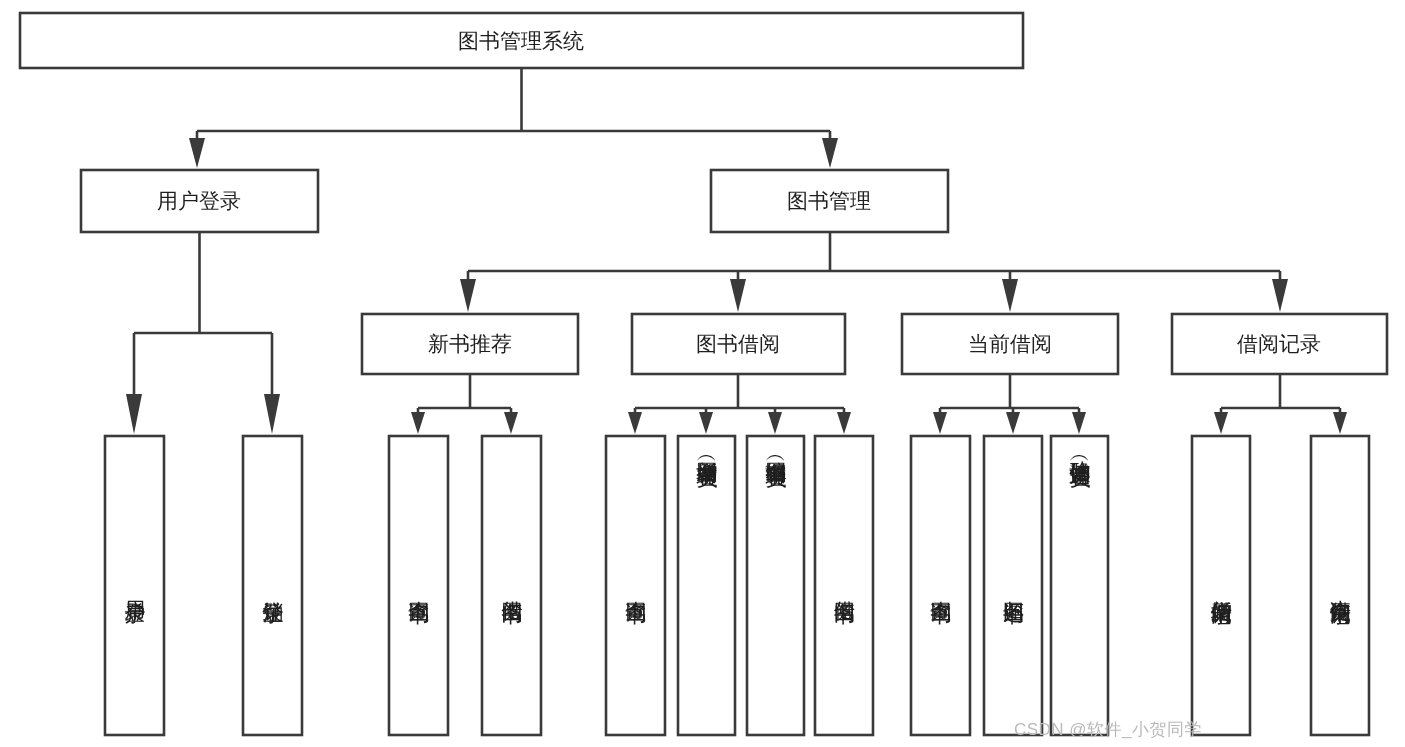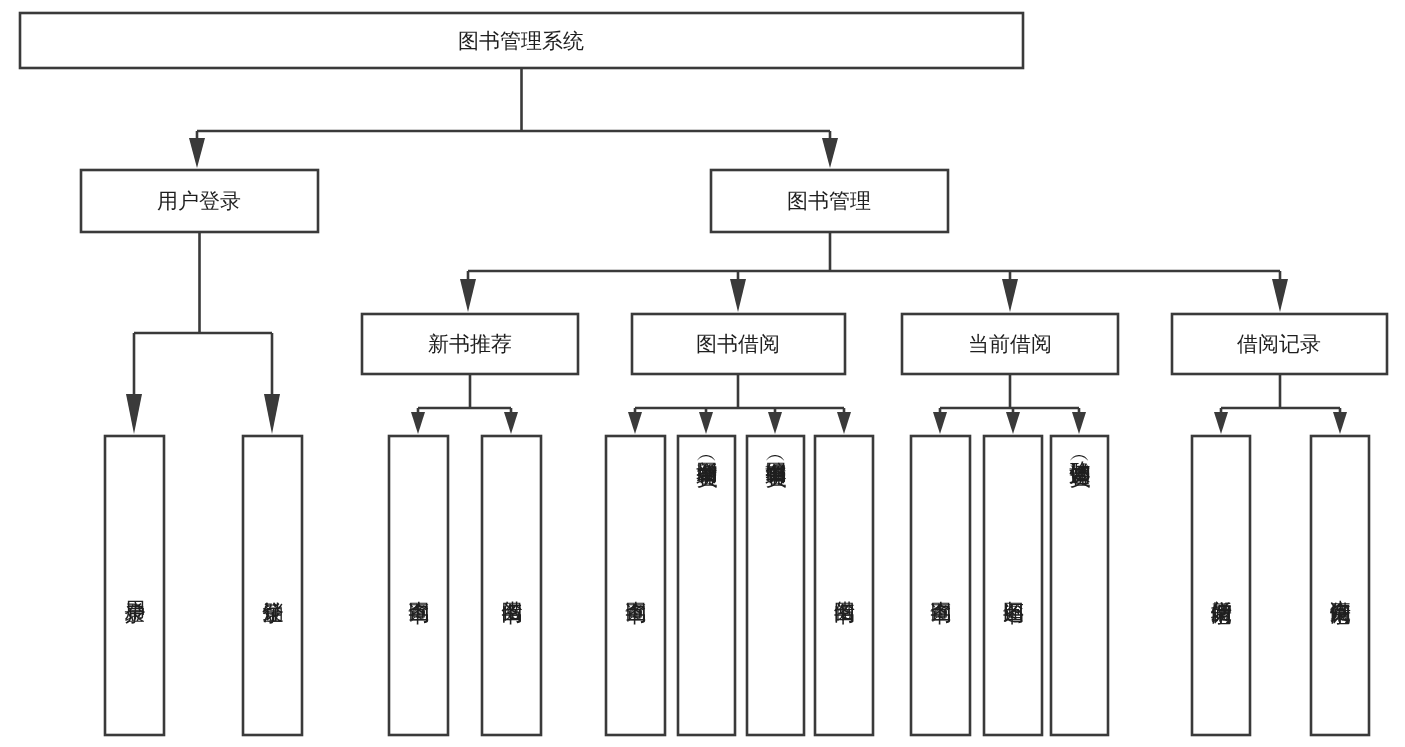--- a/index.html
+++ b/index.html
@@ -225,14 +225,15 @@
   <div class="vlabel" style="left:747px; top:436px; width:57px; height:299px; justify-content:flex-start; padding-top:8px; box-sizing:border-box;">编辑图书（管理员）</div>
   <div class="vlabel" style="left:815px; top:436px; width:58px; height:299px;">借阅图书</div>
 
   <div class="vlabel" style="left:911px; top:436px; width:59px; height:299px;">查询图书</div>
   <div class="vlabel" style="left:984px; top:436px; width:58px; height:299px;">归还图书</div>
   <div class="vlabel" style="left:1051px; top:436px; width:57px; height:299px; justify-content:flex-start; padding-top:8px; box-sizing:border-box;">确认归还（管理员）</div>
 
   <div class="vlabel" style="left:1192px; top:436px; width:58px; height:299px;">新增借阅记录</div>
   <div class="vlabel" style="left:1311px; top:436px; width:58px; height:299px;">查询借阅记录</div>
 
+  <div id="watermark">CSDN @软件_小贺同学</div>
 
 </div>
 
 </body></html>

